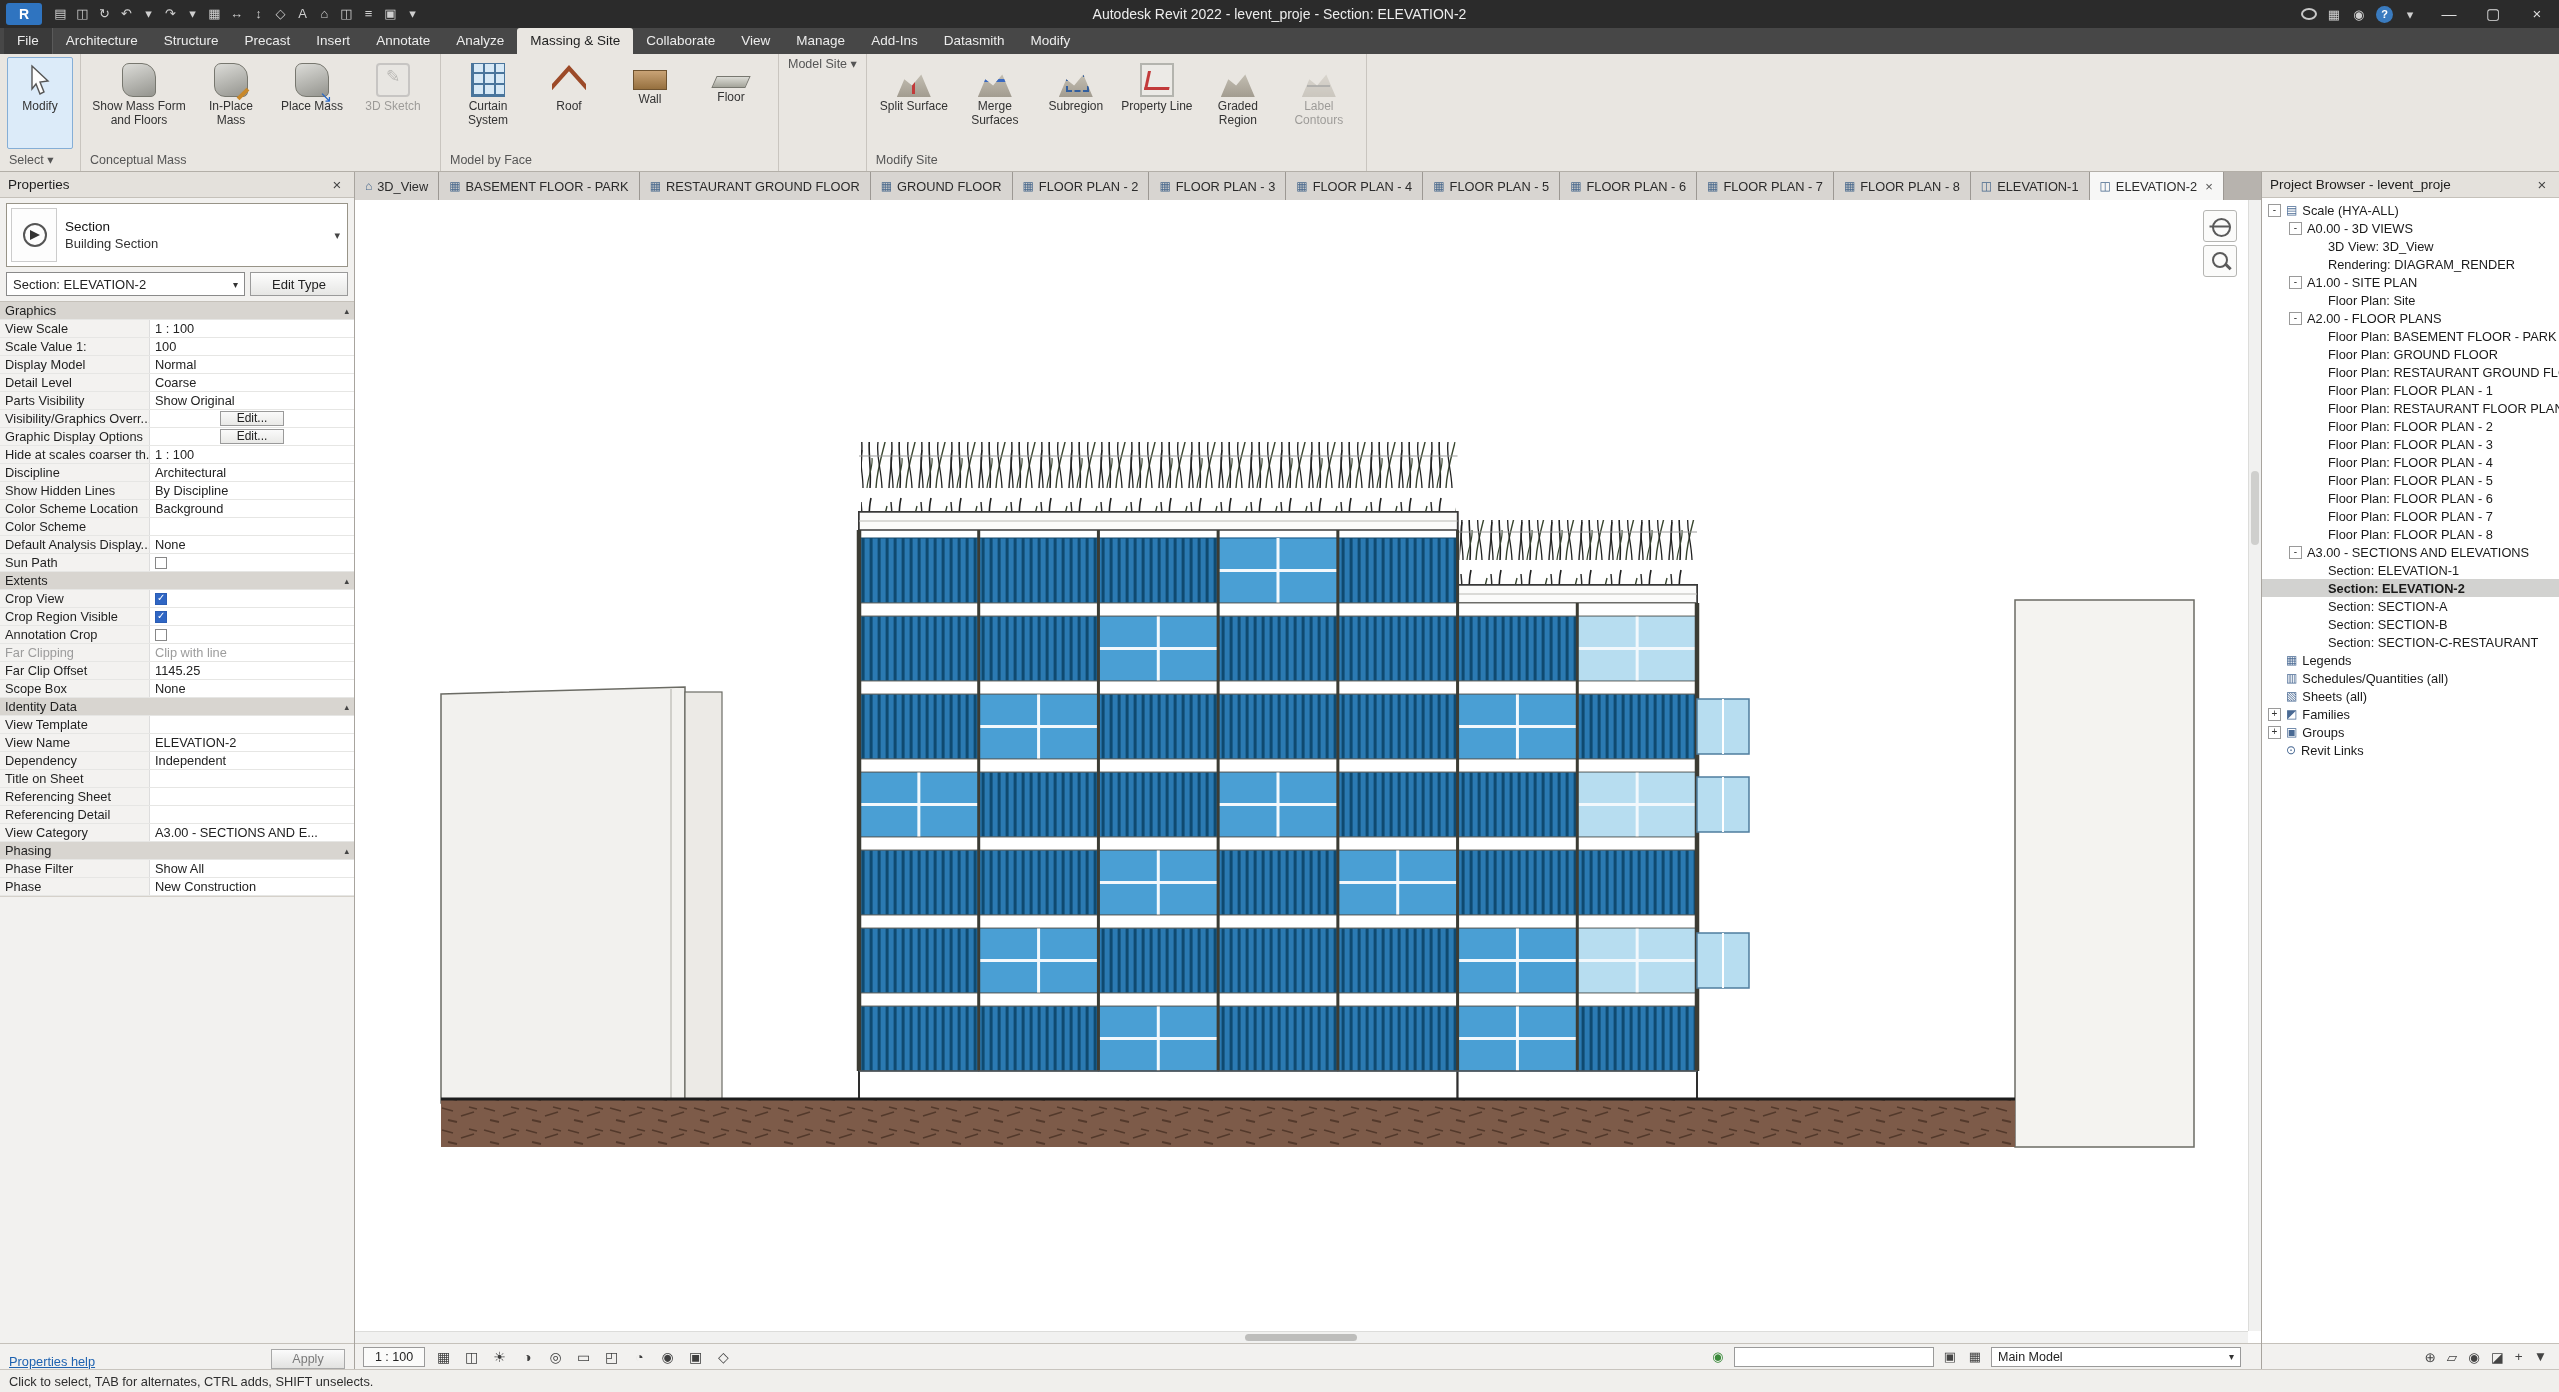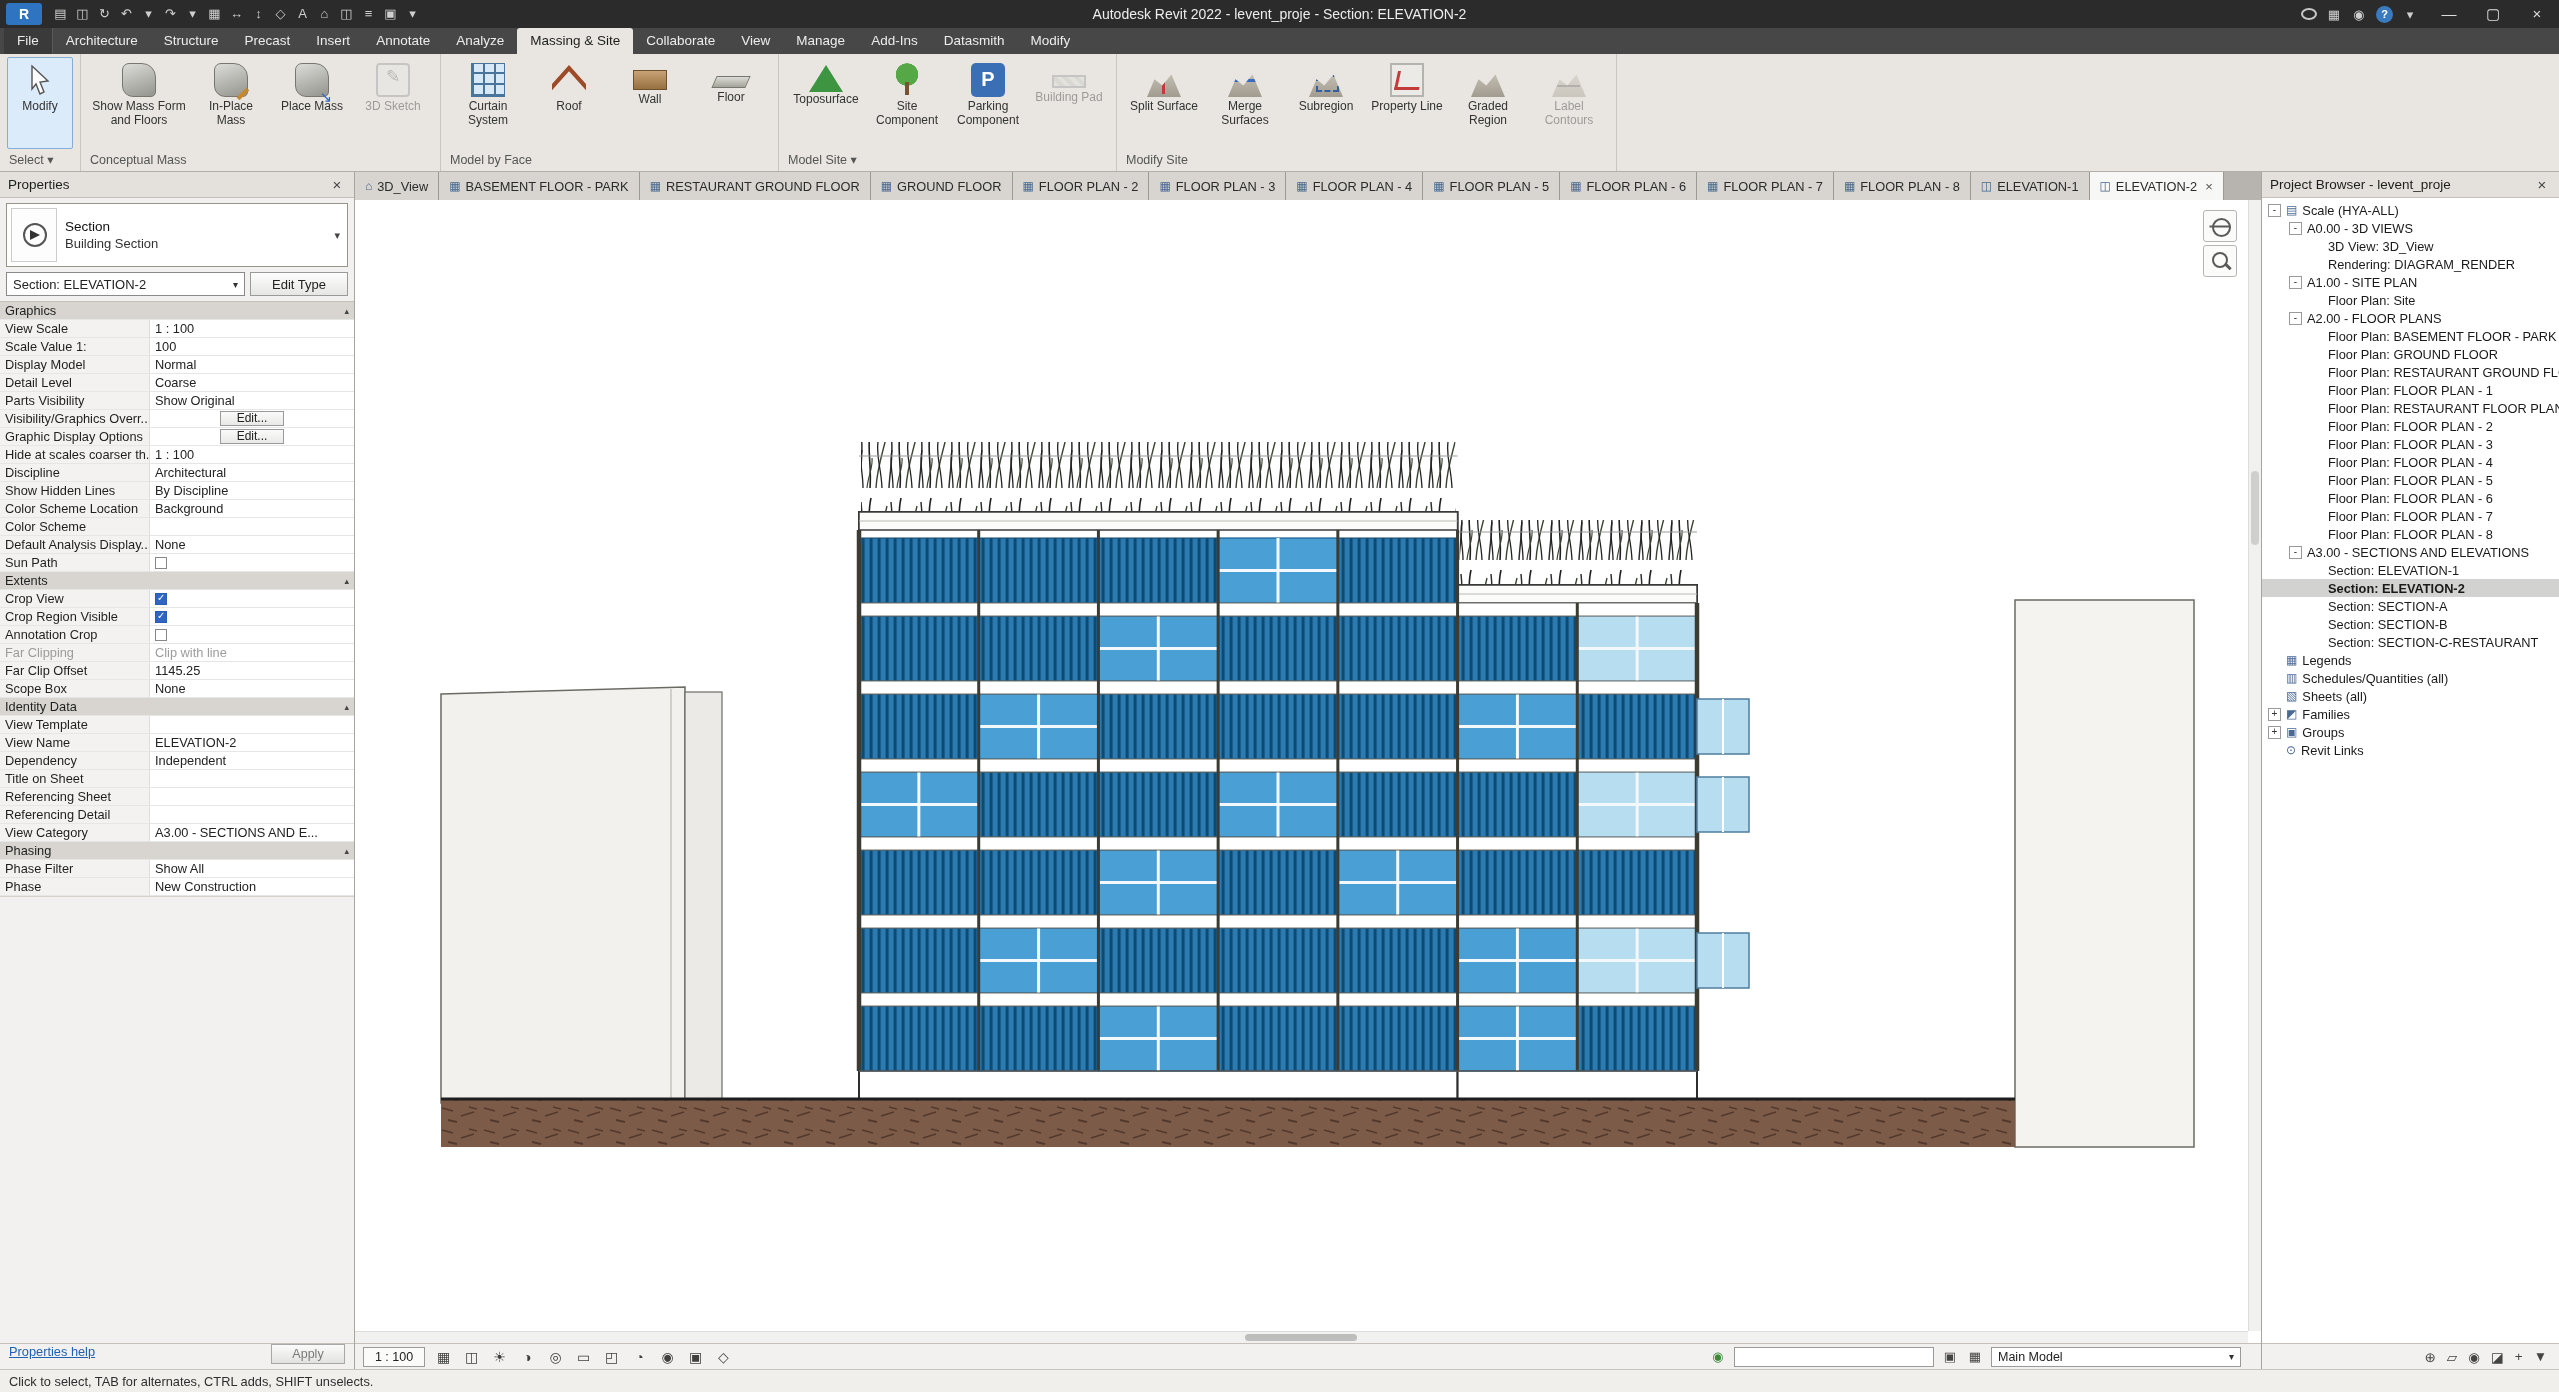--- a/index.html
+++ b/index.html
@@ -88,21 +88,21 @@
 .prow.group,.prow.group .plabel,.prow.group .pvalue{background:#d8d5d0}
 .prow.group .plabel{font-weight:normal;border-right-color:transparent}
 .prow.group .pgchev{display:block;margin-left:auto;color:#444;font-size:9px}
 .prow.check .pcheckbox{display:inline-block;width:12px;height:12px;border:1px solid #878787;background:#fff;position:relative}
 .prow.checked .pcheckbox{background:#2f66c4;border-color:#2a5cb4}
 .prow.checked .pcheckbox::after{content:"✓";position:absolute;left:1px;top:-2px;color:#fff;font-size:10px}
 .prow.dim .plabel,.prow.dim .ptext{color:#9c9c9c}
 .prow.btnrow .ptext{display:inline-block;border:1px solid #9a9a9a;background:linear-gradient(#fafafa,#e9e9e7);padding:0 16px;line-height:13px;font-size:12px;margin:12px auto}
 .prow.center .pvalue{justify-content:center}
 .props-fill{flex:1;background:#f2f1ef;border-top:1px solid #d5d1ca}
-.props-footer{height:26px;display:flex;align-items:flex-start;padding:0 9px;font-size:12.8px;background:#f2f1ef;border-top:1px solid #c5c1ba}
+.props-footer{height:26px;display:flex;align-items:flex-end;padding:0 9px;font-size:12.8px;background:#f2f1ef;border-top:1px solid #c5c1ba}
 .help-link{color:#1e62b0;text-decoration:underline}
 .apply-btn{margin-left:auto;width:74px;height:20px;border:1px solid #a8a8a8;background:linear-gradient(#fbfbfb,#e2e2e0);color:#7a7a7a;font-size:12.5px;text-align:center;line-height:18px}
 
 
 .center{flex:1;display:flex;flex-direction:column;min-width:0}
 .vtabs{height:28px;background:#b7b3ae;display:flex;align-items:flex-end;overflow:hidden}
 .vtab{height:28px;display:flex;align-items:center;padding:0 10px;background:#d8d5d1;border-right:1px solid #9c9893;font-size:12.8px;color:#2b2b2b;white-space:nowrap}
 .vtab.active{background:#f7f7f6}
 .vtab-icon{color:#48688c;margin-right:5px;font-size:12px}
 .vtab-close{margin-left:8px;color:#555;font-size:13px}
@@ -308,42 +308,20 @@
 
           <div class="rbtn">
             <span class="ric i-floor"></span>
             <span class="rbtn-label">Floor</span>
           </div>
         </div>
       <div class="rpanel-label">Model by Face</div>
     </div>
 
     <div class="rpanel">
-      <div class="rpanel-body">
-
-          <div class="rbtn">
-            <span class="ric i-topo"></span>
-            <span class="rbtn-label">Toposurface</span>
-          </div>
-
-          <div class="rbtn">
-            <span class="ric i-sitecomp"></span>
-            <span class="rbtn-label">Site Component</span>
-          </div>
-
-          <div class="rbtn">
-            <span class="ric i-parking"></span>
-            <span class="rbtn-label">Parking Component</span>
-          </div>
-
-          <div class="rbtn disabled">
-            <span class="ric i-pad"></span>
-            <span class="rbtn-label">Building Pad</span>
-          </div>
-        </div>
       <div class="rpanel-label">Model Site ▾</div>
     </div>
 
     <div class="rpanel">
       <div class="rpanel-body">
 
           <div class="rbtn">
             <span class="ric hill i-split"></span>
             <span class="rbtn-label">Split Surface</span>
           </div>

